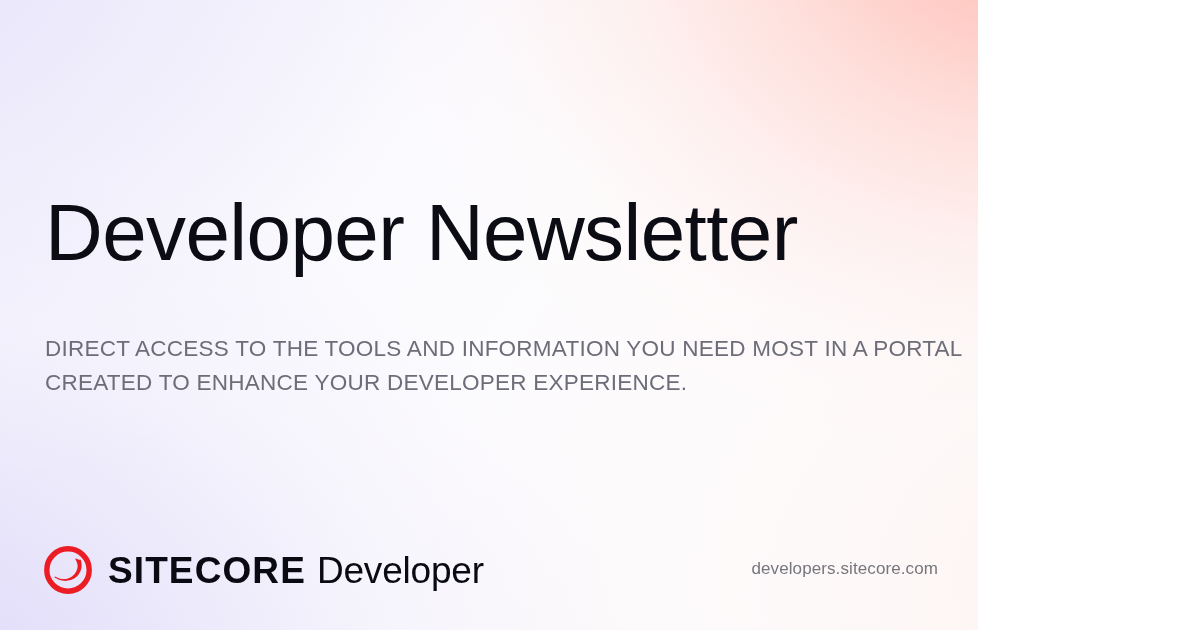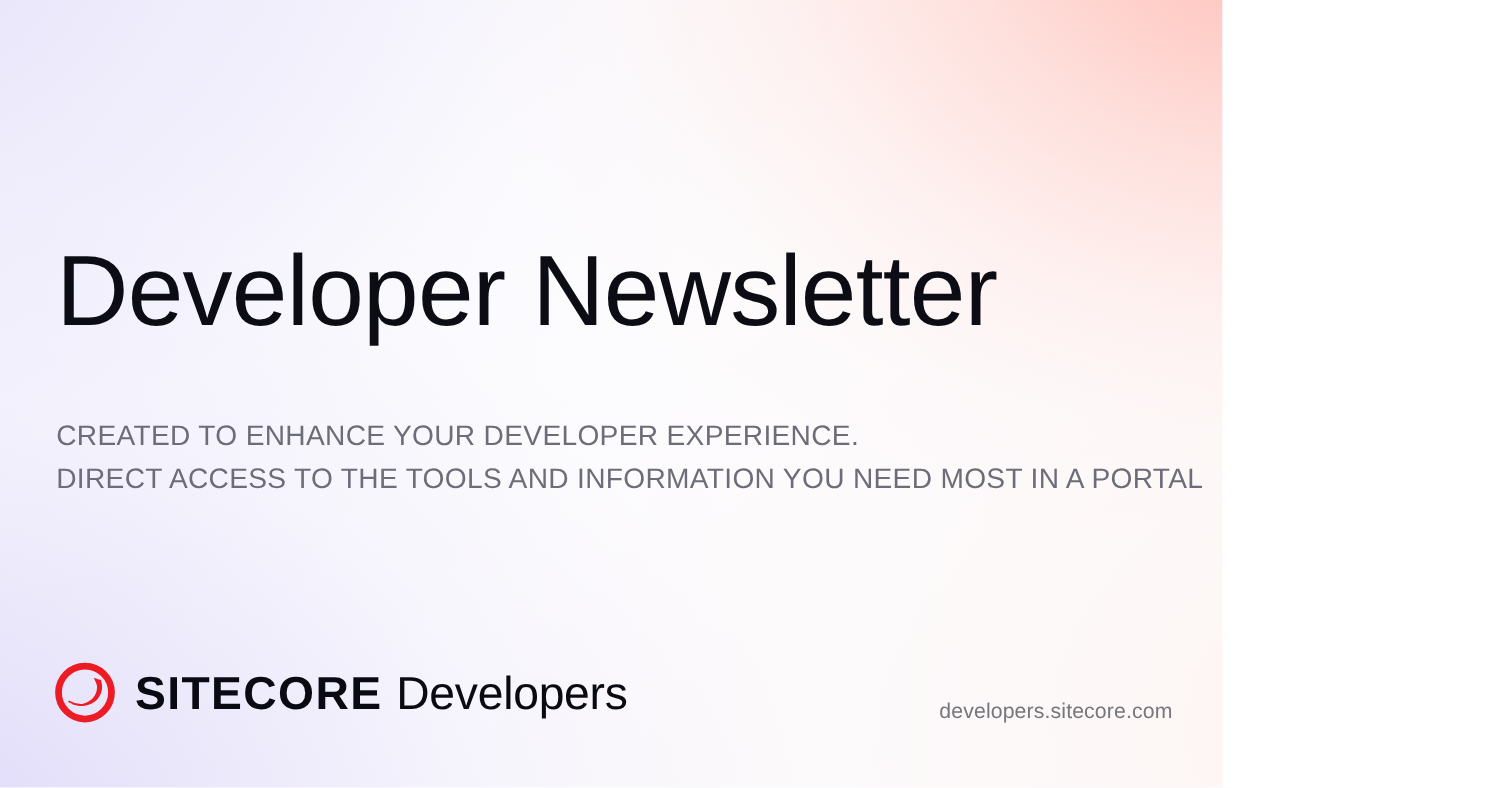--- a/index.html
+++ b/index.html
@@ -107,21 +107,21 @@
     letter-spacing: 0.25px;
     color: #6d6d79;
     text-transform: uppercase;
   }
   .subhead .line { display: block; }
 
   
   .footer-brand {
     position: absolute;
     left: 42px;
-    top: 528px;
+    top: 544px;
     display: flex;
     align-items: center;
     gap: 14px;
   }
   .brand-mark {
     width: 52px;
     height: 52px;
     display: block;
     flex: 0 0 auto;
   }
@@ -170,22 +170,22 @@
   <div class="bg-layer bg-lavender"></div>
   <div class="bg-layer bg-lavender-top"></div>
   <div class="bg-layer bg-pink"></div>
   <div class="bg-layer bg-pink-low"></div>
 
   <div class="content">
 
     <h1 class="headline">Developer Newsletter</h1>
 
     <p class="subhead">
+      <span class="line">Direct access to the tools and information you need most in a portal</span>
       <span class="line">created to enhance your developer experience.</span>
-      <span class="line">Direct access to the tools and information you need most in a portal</span>
     </p>
 
     <div class="footer-brand">
 
       <svg class="brand-mark" viewBox="0 0 52 52" aria-hidden="true">
 
         <circle cx="26" cy="26" r="21.2" fill="none" stroke="#ec1c24" stroke-width="5.4"></circle>
 
         <path d="M38.4 15.6
                  C 40.6 20.4 40.0 26.4 36.2 31.0
@@ -193,20 +193,20 @@
                  C 22.0 36.6 29.0 34.6 32.8 29.8
                  C 35.8 26.0 36.4 21.0 34.6 16.8 Z" fill="#ec1c24"></path>
 
         <path d="M33.0 14.2 L39.2 16.4 L36.6 22.0 Z" fill="#ec1c24"></path>
 
         <path d="M13.2 33.2 C 21.4 38.0 31.2 36.0 36.0 29.6" fill="none" stroke="#ec1c24" stroke-width="1.25" stroke-linecap="round"></path>
       </svg>
 
       <div class="brand-words">
         <span class="brand-sitecore">SITECORE</span>
-        <span class="brand-developers">Developers</span>
+        <span class="brand-developers">Developer</span>
       </div>
     </div>
 
     <div class="footer-url">developers.sitecore.com</div>
 
   </div>
 </div>
 
 </body></html>

